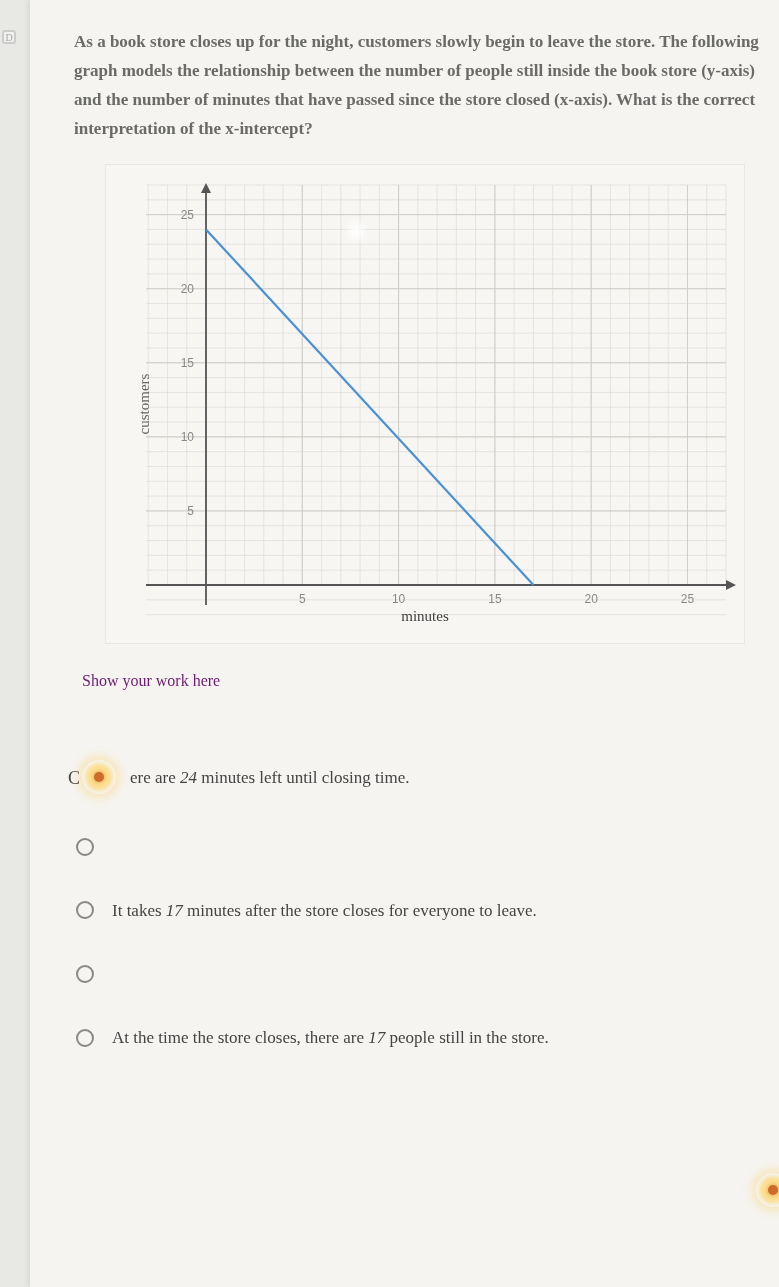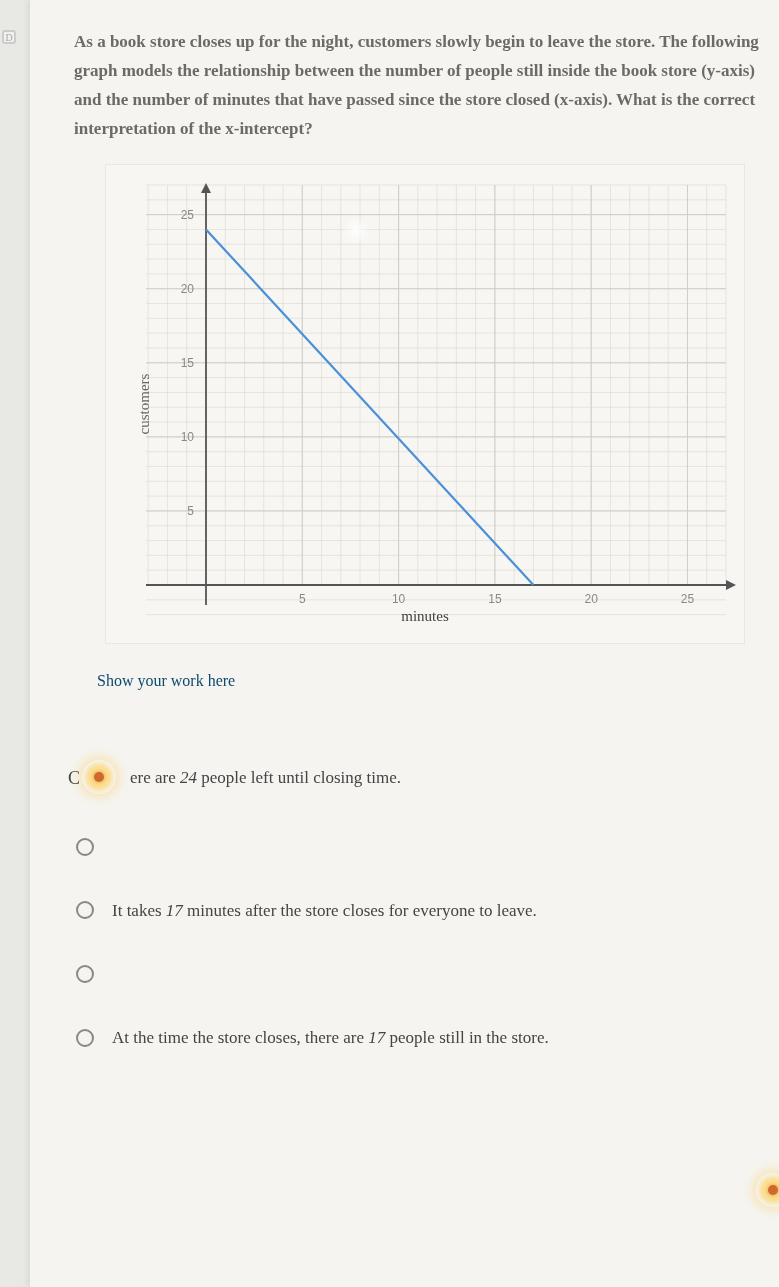--- a/index.html
+++ b/index.html
@@ -84,22 +84,22 @@
     position:absolute;
     border-radius:50%;
   }
   .shimmer::before {
     width: 28px; height: 28px;
     left: 6px; top: 6px;
     background: radial-gradient(circle, rgba(255,255,255,0.9) 0%, rgba(255,255,255,0) 70%);
   }
   .show-work {
     font-size: 16px;
-    color: #0c4a6e;
-    margin: 22px 0 70px 23px;
+    color: #701a75;
+    margin: 22px 0 70px 8px;
   }
   .options {
     margin-left: 2px;
   }
   .option {
     display: flex;
     align-items: center;
     gap: 18px;
     margin-bottom: 42px;
     font-size: 17px;
@@ -261,21 +261,21 @@
   </div>
 
   <p class="show-work">Show your work here</p>
 
   <div class="options" id="options">
       <div class="option">
         <div class="first-opt-marker">
           <span class="c">C</span>
           <div class="glow" style="left: 6px; top: 0px;"></div>
         </div>
-        <span class="label"><span>ere are </span><span class="num">24</span><span> people left until closing time.</span></span>
+        <span class="label"><span>ere are </span><span class="num">24</span><span> minutes left until closing time.</span></span>
       </div>
       <div class="option">
         <span class="radio"></span>
       </div>
       <div class="option">
         <span class="radio"></span>
         <span class="label"><span>It takes </span><span class="num">17</span><span> minutes after the store closes for everyone to leave.</span></span>
       </div>
       <div class="option">
         <span class="radio"></span>

